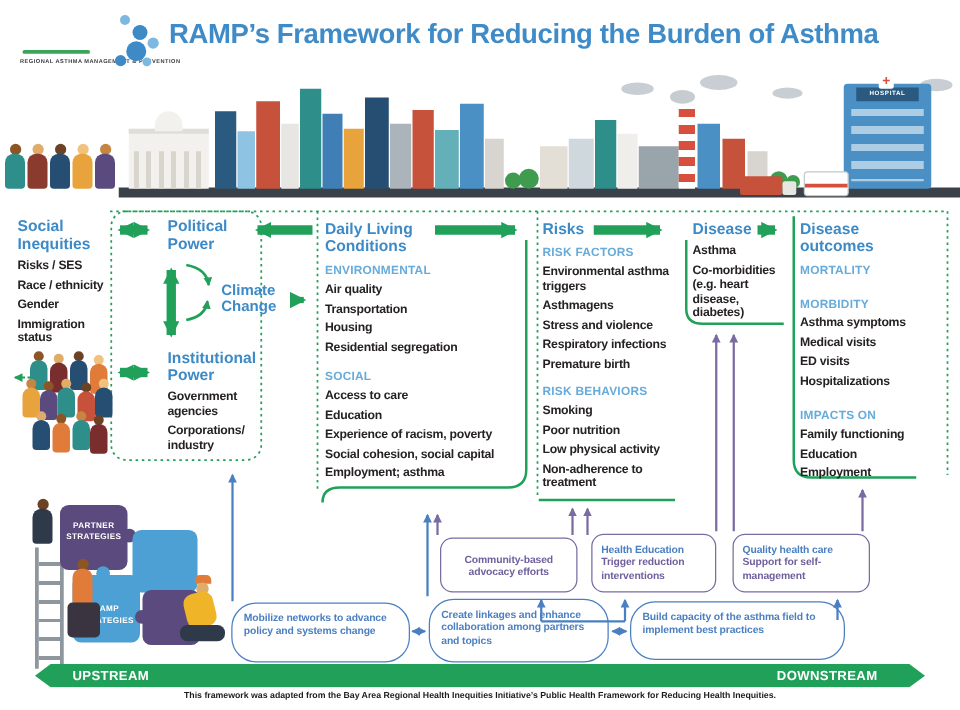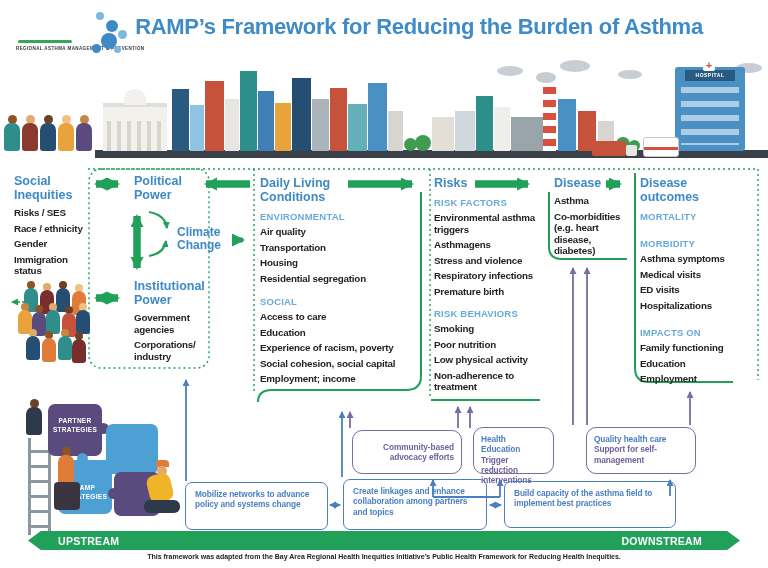--- a/index.html
+++ b/index.html
@@ -52,21 +52,21 @@
   .gdash{stroke:#21a05a;stroke-width:1.4;fill:none;stroke-dasharray:2 3;}
   .gsolid{stroke:#21a05a;stroke-width:2;fill:none;}
   .gthick{stroke:#21a05a;stroke-width:7.5;fill:none;}
   .gmed{stroke:#21a05a;stroke-width:5;fill:none;}
   .gthin{stroke:#21a05a;stroke-width:2.2;fill:none;}
   .gdashthin{stroke:#21a05a;stroke-width:1.5;fill:none;stroke-dasharray:3 2;}
   .bl{stroke:#4a7fc1;stroke-width:1.8;fill:none;}
   .pu{stroke:#7a6ba1;stroke-width:1.8;fill:none;}
   
   .mbox{position:absolute;border:1.6px solid #7a6ba1;border-radius:10px;padding:6px 7px;box-sizing:border-box;}
-  .bbox{position:absolute;border:1.6px solid #4a7fc1;border-radius:7px;padding:6px 9px;box-sizing:border-box;}
+  .bbox{position:absolute;border:1.6px solid #4a7fc1;border-radius:20px;padding:6px 9px;box-sizing:border-box;}
   .btxt{font-size:8.3px;font-weight:bold;color:#4a7fc1;line-height:1.25;letter-spacing:-0.1px;}
   .ptxt{font-size:8.3px;font-weight:bold;color:#6f5f9c;line-height:1.25;letter-spacing:-0.1px;}
   
   .pz{position:absolute;border-radius:7px;}
   .pz-label{color:#fff;font-size:6.5px;font-weight:bold;text-align:center;letter-spacing:.3px;line-height:1.35;}
   .knob{position:absolute;border-radius:50%;}
   .ladder{position:absolute;left:28px;top:438px;width:17px;height:97px;
           border-left:3px solid #8f979e;border-right:3px solid #8f979e;
           background:repeating-linear-gradient(180deg,transparent 0 12px,#8f979e 12px 15px);}
   
@@ -247,21 +247,21 @@
     <div class="sub">ENVIRONMENTAL</div>
     <div class="item">Air quality</div>
     <div class="item">Transportation</div>
     <div class="item">Housing</div>
     <div class="item">Residential segregation</div>
     <div class="sub" style="margin-top:12px;">SOCIAL</div>
     <div class="item">Access to care</div>
     <div class="item">Education</div>
     <div class="item">Experience of racism, poverty</div>
     <div class="item">Social cohesion, social capital</div>
-    <div class="item">Employment; income</div>
+    <div class="item">Employment; asthma</div>
   </div>
 
   <div class="col" style="left:434px;top:176px;width:112px;">
     <div class="h1">Risks</div>
     <div class="sub">RISK FACTORS</div>
     <div class="item">Environmental asthma triggers</div>
     <div class="item">Asthmagens</div>
     <div class="item">Stress and violence</div>
     <div class="item">Respiratory infections</div>
     <div class="item">Premature birth</div>
@@ -370,23 +370,23 @@
       <div class="head" style="background:#8d5524;"></div>
       <div class="body" style="background:#e07b39;"></div>
     </div>
   <div style="position:absolute;left:54px;top:482px;width:26px;height:28px;background:#3a3440;border-radius:4px;"></div>
   <div style="position:absolute;left:156px;top:460px;width:13px;height:7px;background:#e07b39;border-radius:4px 4px 0 0;"></div>
   <div style="position:absolute;left:157px;top:466px;width:10px;height:10px;background:#e0ac69;border-radius:50%;"></div>
   <div style="position:absolute;left:148px;top:474px;width:24px;height:28px;background:#f0b429;border-radius:8px;transform:rotate(-14deg);"></div>
   <div style="position:absolute;left:144px;top:500px;width:36px;height:13px;background:#2e3a4a;border-radius:6px;"></div>
 
   <div class="mbox" style="left:352px;top:430px;width:110px;height:44px;text-align:center;">
-    <div class="ptxt" style="padding-top:5px;text-align:right;">Community-based advocacy efforts</div>
-  </div>
-  <div class="mbox" style="left:473px;top:427px;width:81px;height:47px;">
+    <div class="ptxt" style="padding-top:5px;">Community-based advocacy efforts</div>
+  </div>
+  <div class="mbox" style="left:473px;top:427px;width:100px;height:47px;">
     <div class="btxt">Health Education</div>
     <div class="ptxt">Trigger reduction interventions</div>
   </div>
   <div class="mbox" style="left:586px;top:427px;width:110px;height:47px;">
     <div class="btxt">Quality health care</div>
     <div class="ptxt">Support for self-management</div>
   </div>
 
   <div class="bbox" style="left:185px;top:482px;width:143px;height:48px;">
     <div class="btxt">Mobilize networks to advance policy and systems change</div>

